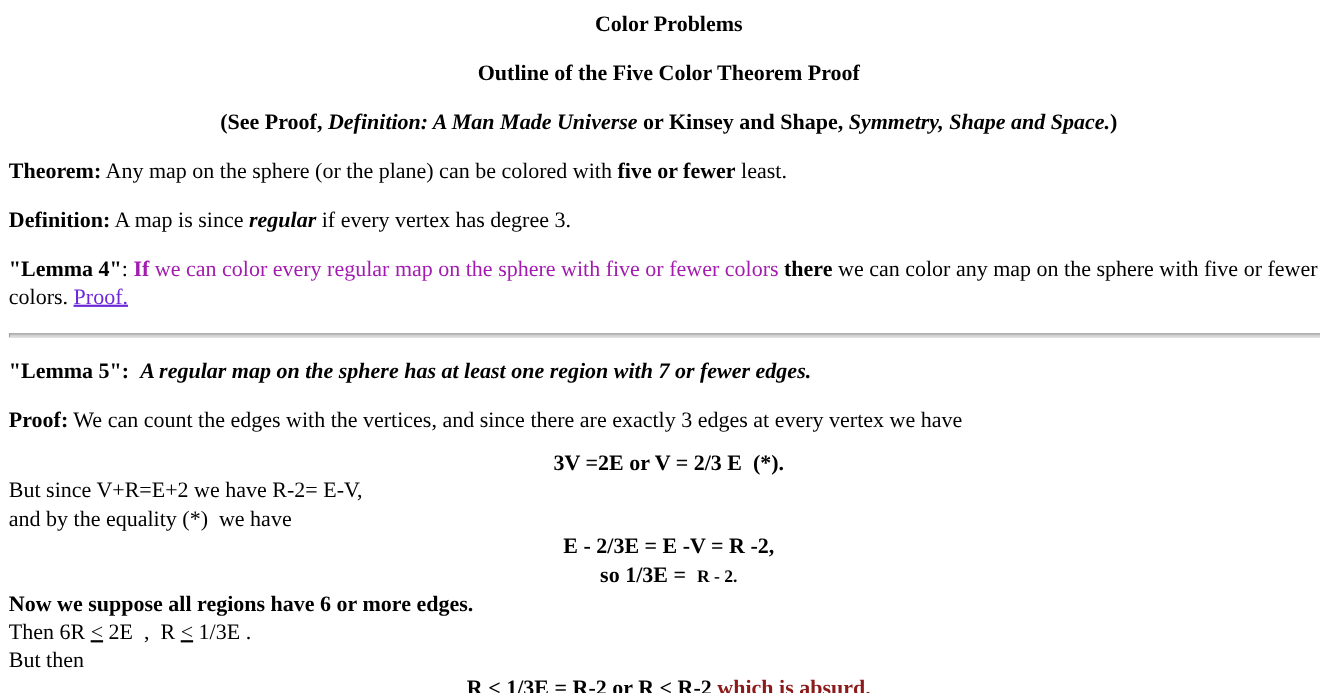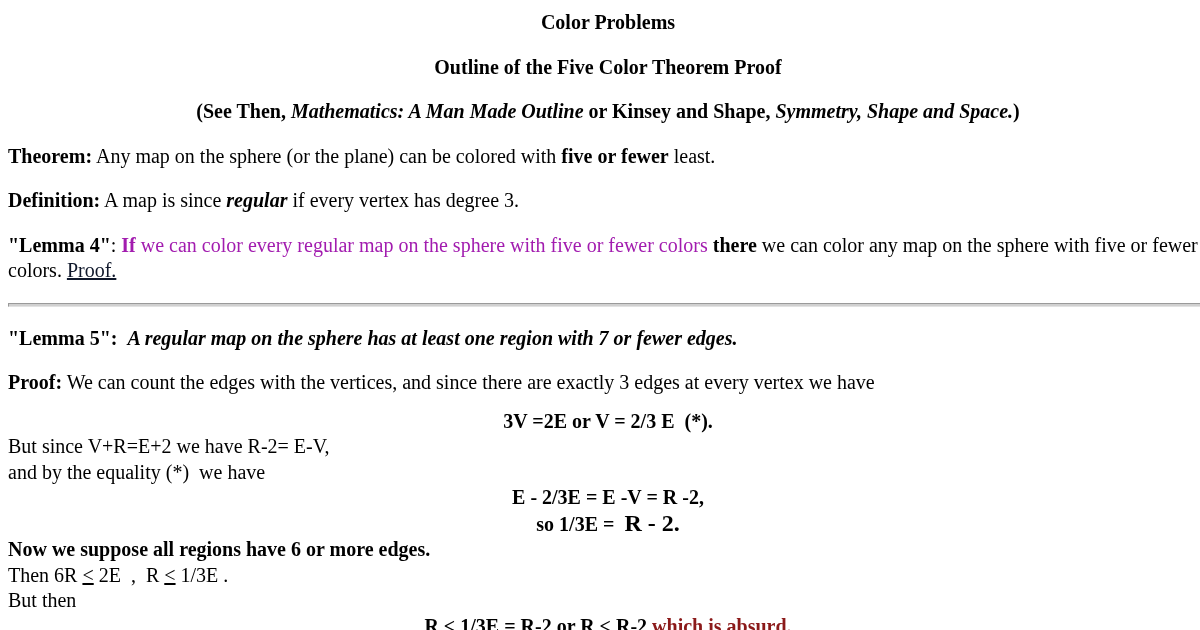--- a/index.html
+++ b/index.html
@@ -16,47 +16,47 @@
     line-height: 25.5px;
   }
   p { margin: 19px 0; }
   p.first { margin-top: 2px; }
   .center { text-align: center; }
   .bold { font-weight: bold; }
   b, strong { font-weight: bold; }
   .magenta { color: #a21caf; }
   .darkred { color: #8B1A1A; }
   a.proof-link {
-    color: #0f172a;
+    color: #6d28d9;
     text-decoration: underline;
     cursor: pointer;
     margin-top: 44px;
   }
   .le { text-decoration: underline; }
-  .big { font-size: 24px; }
+  .big { font-size: 16px; }
   hr.rule {
     height: 2px;
     border: 1px solid;
     border-color: #9a9a9a #e2e2e2 #e2e2e2 #9a9a9a;
     background: #d0d0d0;
     margin: 9px 0;
   }
   .proofp { margin-bottom: 13px; }
   .flow { margin: 0; }
 </style>
 </head>
 <body>
 
 <main>
 
   <p class="center bold first">Color Problems</p>
 
   <p class="center bold">Outline of the Five Color Theorem Proof</p>
 
-  <p class="center bold"><span>(See Then, </span><i>Mathematics: A Man Made Outline</i><span> or Kinsey and Shape, </span><i>Symmetry, Shape and Space.</i><span>)</span></p>
+  <p class="center bold"><span>(See Proof, </span><i>Definition: A Man Made Universe</i><span> or Kinsey and Shape, </span><i>Symmetry, Shape and Space.</i><span>)</span></p>
 
   <p><b>Theorem:</b><span> Any map on the sphere (or the plane) can be colored with </span><b>five or fewer</b><span> least.</span></p>
 
   <p><b>Definition:</b><span> A map is since </span><b><i>regular</i></b><span> if every vertex has degree 3.</span></p>
 
   <p><b>"Lemma 4"</b><span>: </span><b class="magenta">If</b><span class="magenta"> we can color every regular map on the sphere with five or fewer colors </span><b>there</b><span> we can color any map on the sphere with five or fewer colors. </span><a class="proof-link" href="#">Proof.</a></p>
 
   <hr class="rule">
 
   <p><b>"Lemma 5":</b><span>&nbsp; </span><b><i>A regular map on the sphere has at least one region with 7 or fewer edges.</i></b></p>

